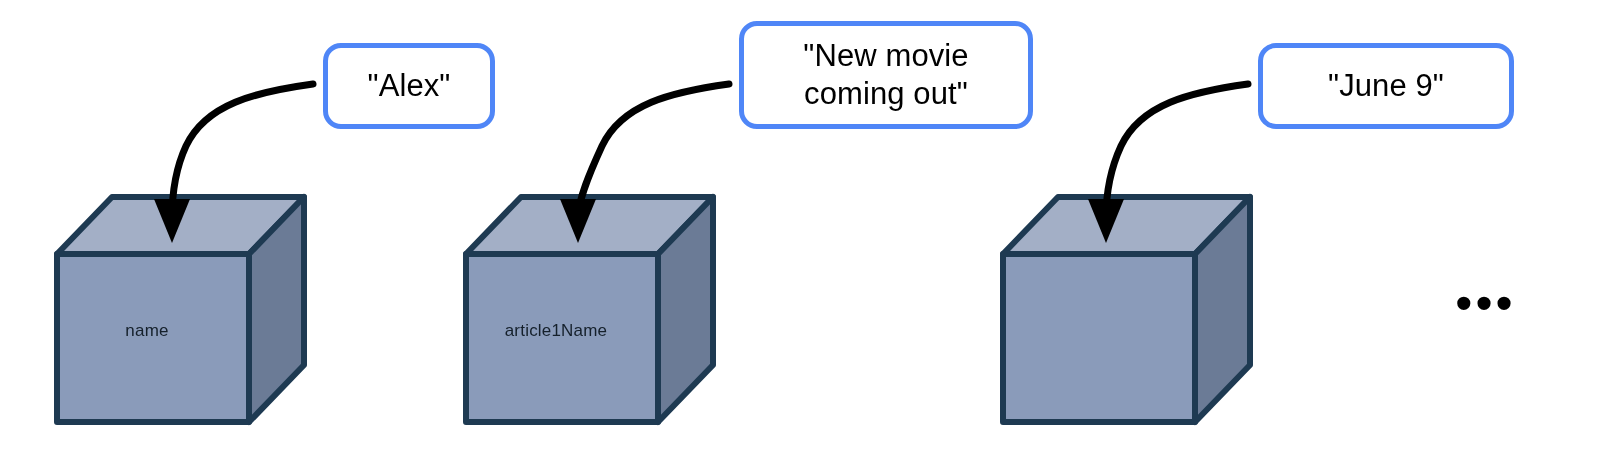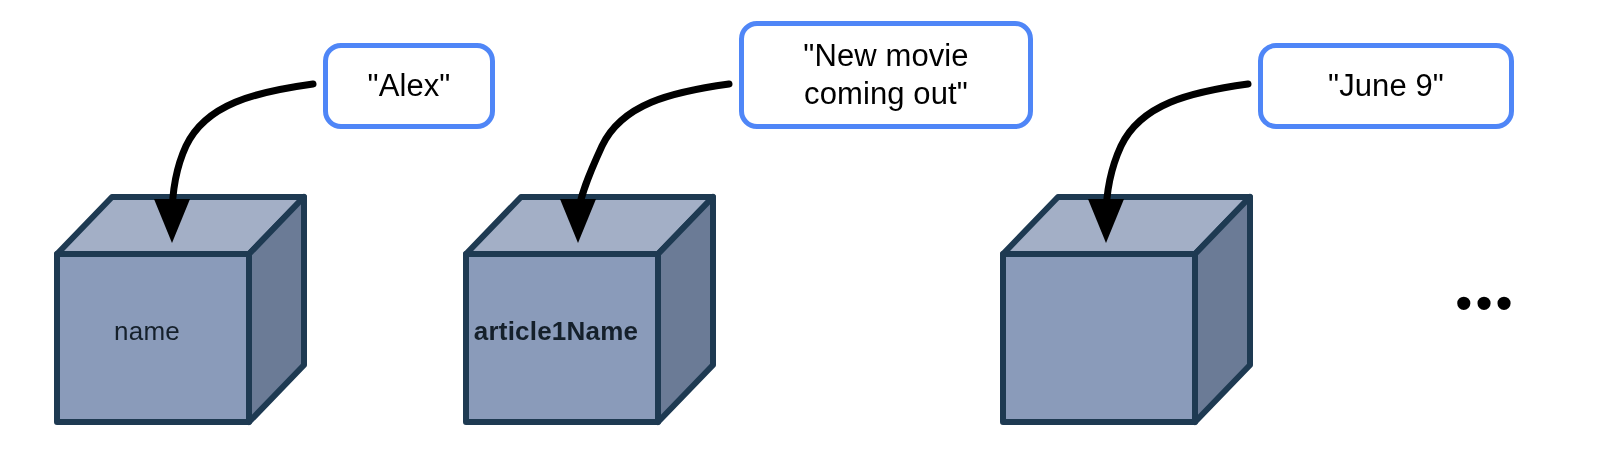--- a/index.html
+++ b/index.html
@@ -39,21 +39,21 @@
     font-size: 31px;
     line-height: 1.22;
     letter-spacing: 0.1px;
     white-space: pre-line;
     z-index: 6;
   }
   
   .cube-label {
     position: absolute;
     color: #15202b;
-    font-size: 26px;
+    font-size: 17px;
     letter-spacing: 0.2px;
     text-align: center;
     z-index: 5;
     pointer-events: none;
     white-space: nowrap;
     transform: translate(-50%, -50%);
   }
   
   .ellipsis {
     position: absolute;
@@ -105,21 +105,21 @@
     </g>
 
     <g>
       <path d="M 1248,84 C 1190,92 1141,104 1121,146 C 1109,172 1106,200 1106,218" fill="none" stroke="#000000" stroke-width="7" stroke-linecap="round"></path>
       <polygon points="1106,243 1088,199 1124,199" fill="#000000"></polygon>
     </g>
   </svg>
 
   <div class="cube-label" style="left:147px; top:331px;">name</div>
 
-  <div class="cube-label" style="left:556px; top:331px;font-weight:bold;">article1Name</div>
+  <div class="cube-label" style="left:556px; top:331px;">article1Name</div>
 
 
   <div class="callout" style="left: 323px; top: 43px; width: 172px; height: 86px; --accent: #4f86f7;">"Alex"</div>
 
   <div class="callout" style="left: 739px; top: 21px; width: 294px; height: 108px; --accent: #4f86f7;">"New movie
 coming out"</div>
 
   <div class="callout" style="left: 1258px; top: 43px; width: 256px; height: 86px; --accent: #4f86f7;">"June 9"</div>
 
   <div class="ellipsis" style="left:1486px; top:303px;">•••</div>

